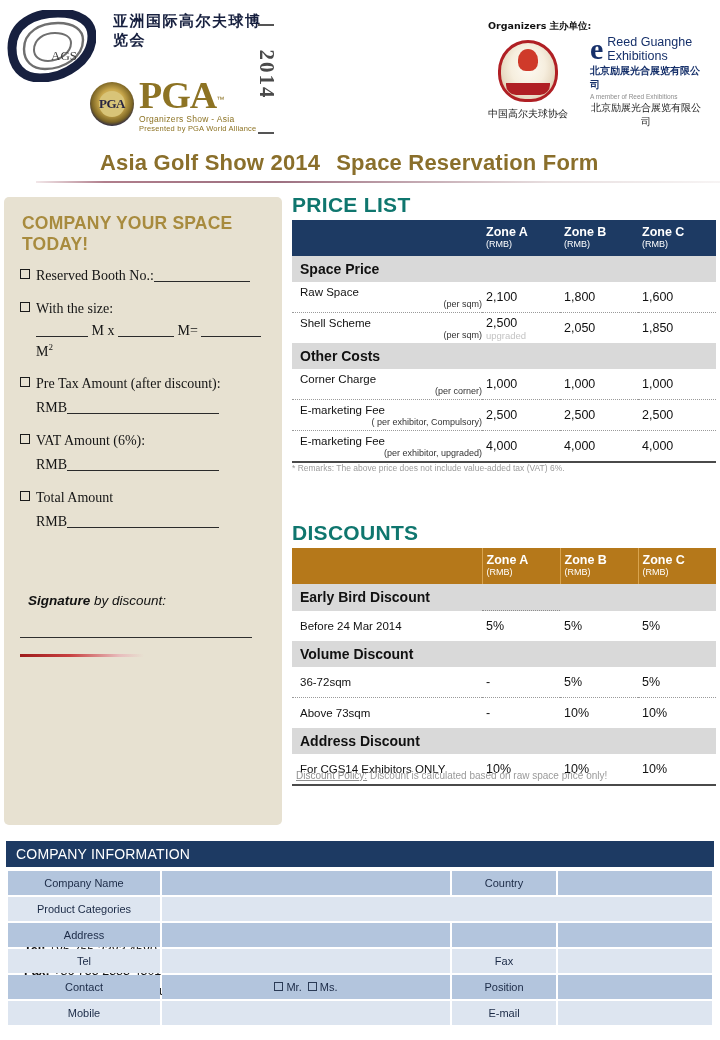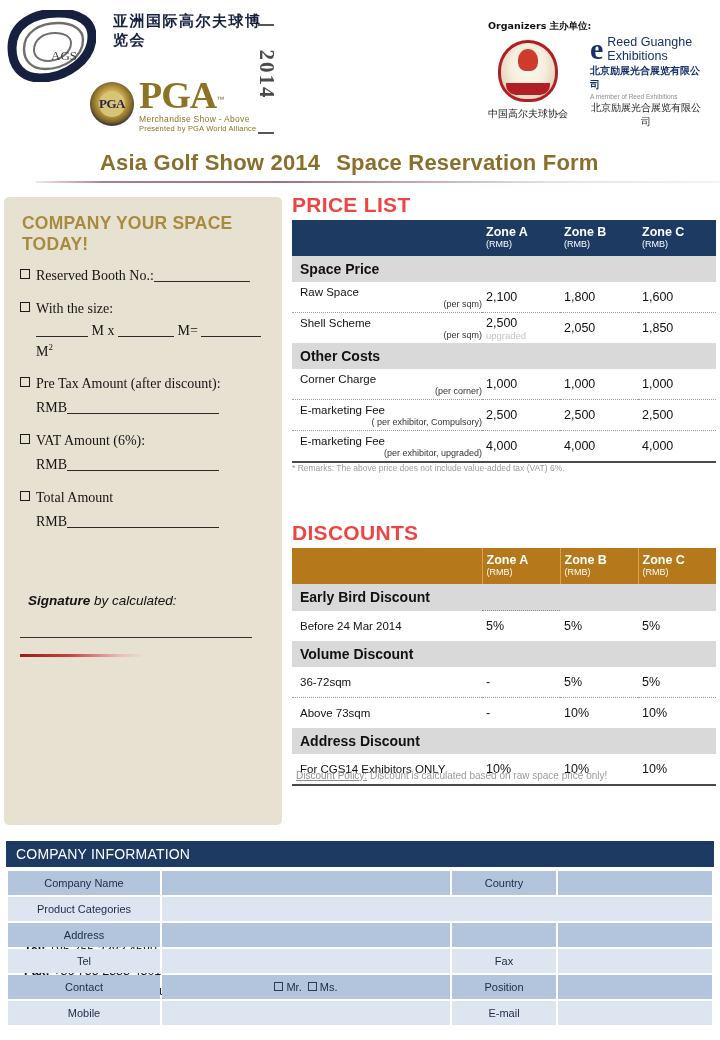--- a/index.html
+++ b/index.html
@@ -92,21 +92,21 @@
   .sig b{font-style:italic;}
   .sig-line{position:absolute;left:16px;top:440px;width:232px;border-bottom:1.3px solid #2f2f2f;}
   .red-rule{position:absolute;left:16px;top:457px;width:124px;height:2.5px;
             background:linear-gradient(to right,#9e1b1b 0%,#c84040 40%,#e8bcbc 80%,#e7e1d1 100%);}
   .contact-h{position:absolute;left:20px;top:684px;font-size:15px;font-weight:bold;color:#111;}
   .contact-b{position:absolute;left:20px;top:723px;font-size:12.5px;line-height:1.62;color:#111;}
   .contact-b .lbl{font-weight:bold;}
   .contact-name{font-weight:bold;}
 
   
-  .sec-title{font-size:21px;font-weight:bold;color:#ef4444;letter-spacing:0.3px;}
+  .sec-title{font-size:21px;font-weight:bold;color:#0f766e;letter-spacing:0.3px;}
   .price-sec{position:absolute;left:292px;top:193px;width:424px;}
   .disc-sec{position:absolute;left:292px;top:521px;width:424px;}
 
   table.grid{border-collapse:collapse;width:424px;table-layout:fixed;margin-top:3px;}
   table.grid td{padding:0;vertical-align:middle;}
   .col-label{width:190px;}
   .col-z{width:78px;}
 
   .hdr-navy td{background:#1d3a63;color:#fff;height:36px;padding:3px 0 4px 0;}
   .hdr-gold td{background:#b5781a;color:#fff;height:36px;padding:3px 0 4px 0;}
@@ -157,21 +157,21 @@
     </svg>
     <div class="asiagolf-wrap">
       <div class="asia-cn">亚洲国际高尔夫球博览会</div>
     </div>
     <div class="pga-wrap">
       <div class="pga-seal">
         <span>PGA</span>
       </div>
       <div class="pga-text">
         <div><span class="pga-big">PGA</span><span class="pga-tm">™</span></div>
-        <div class="pga-sub1">Merchandise Show - Above</div>
+        <div class="pga-sub1">Organizers Show - Asia</div>
         <div class="pga-sub2">Presented by PGA World Alliance</div>
       </div>
     </div>
     <div class="year-rule">
       <div class="yr-dash-t"></div>
       <div class="year-text">2014</div>
       <div class="yr-dash-b"></div>
     </div>
   </div>
 
@@ -237,21 +237,21 @@
     </div>
 
     <div class="lp-item">
       <span class="chk"></span><span>Total Amount</span>
       <div class="rmbline"><span>RMB</span><span class="ul u-rmb"></span></div>
     </div>
 
   </div>
 
   <div class="sig">
-    <b>Signature</b><span> by calculated:</span>
+    <b>Signature</b><span> by discount:</span>
   </div>
   <div class="sig-line"></div>
   <div class="red-rule"></div>
 
   <div class="contact-h">Contact Us</div>
   <div class="contact-b">
     <div class="contact-name">Mr. Ivan Xiao</div>
     <div><span class="lbl">Tel:</span> <span>+86 755 2383 4580</span></div>
     <div><span class="lbl">Fax:</span> <span>+86 755 2383 4501</span></div>
     <div><span class="lbl">Email:</span> <span>ivan.xiao@reedguanghe.com</span></div>

